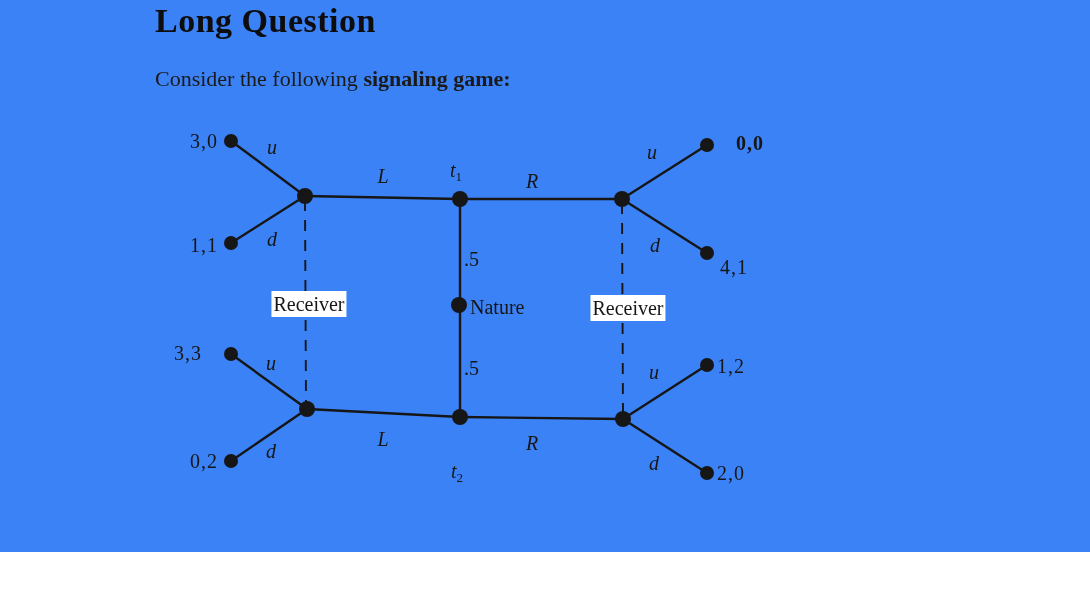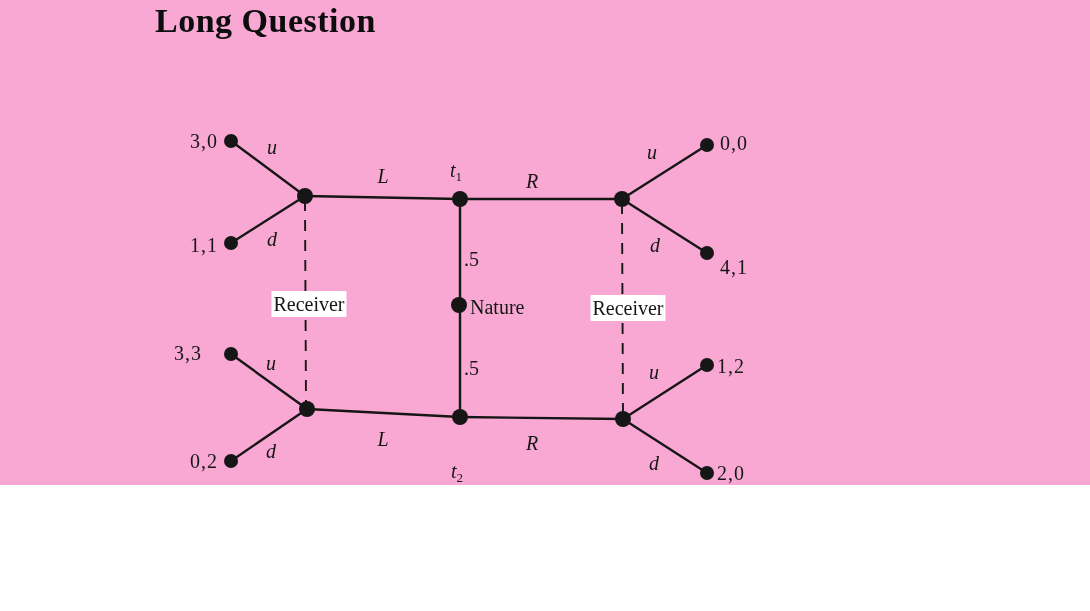--- a/index.html
+++ b/index.html
@@ -3,22 +3,22 @@
 <meta charset="utf-8">
 <style>
   html, body {
     margin: 0;
     padding: 0;
     background: #ffffff;
   }
   .page {
     position: relative;
     width: 1090px;
-    height: 485px;
-    background: #f9a8d4;
+    height: 552px;
+    background: #3b82f6;
     font-family: "Liberation Serif", serif;
     color: #141414;
     overflow: hidden;
   }
   .page-title {
     position: absolute;
     left: 155px;
     top: 2px;
     margin: 0;
     font-size: 34px;
@@ -81,20 +81,21 @@
   .qline.just { text-align: justify; text-align-last: justify; }
   .qline.indent { text-indent: 28px; }
 </style>
 </head>
 <body>
 
 <div class="page">
 
   <h1 class="page-title">Long Question</h1>
 
+  <p class="intro"><span>Consider the following </span><b>signaling game:</b></p>
 
   <svg class="figure-svg" viewBox="0 0 1090 611" xmlns="http://www.w3.org/2000/svg">
     <g stroke="#161616" stroke-width="2.4" stroke-linecap="round" fill="none">
 
       <line x1="231" y1="141" x2="305" y2="196"></line>
       <line x1="231" y1="243" x2="305" y2="196"></line>
 
       <line x1="305" y1="196" x2="460" y2="199"></line>
       <line x1="460" y1="199" x2="622" y2="199"></line>
 
@@ -157,21 +158,21 @@
   <span class="lbl it" style="left:271px; top:363px;">u</span>
   <span class="lbl it" style="left:271px; top:451px;">d</span>
   <span class="lbl it" style="left:383px; top:439px;">L</span>
   <span class="lbl it" style="left:457px; top:439px;margin-top:32px;"><span>t</span><sub>2</sub></span>
   <span class="lbl it" style="left:532px; top:443px;">R</span>
   <span class="lbl it" style="left:654px; top:372px;">u</span>
   <span class="lbl it" style="left:654px; top:463px;">d</span>
 
   <span class="payoff" style="left:190px; top:141px;text-align:right;">3,0</span>
   <span class="payoff" style="left:190px; top:245px;">1,1</span>
-  <span class="payoff" style="left:720px; top:143px;">0,0</span>
+  <span class="payoff" style="left:736px; top:143px;font-weight:bold;">0,0</span>
   <span class="payoff" style="left:720px; top:267px;">4,1</span>
   <span class="payoff" style="left:174px; top:353px;">3,3</span>
   <span class="payoff" style="left:190px; top:461px;">0,2</span>
   <span class="payoff" style="left:717px; top:366px;">1,2</span>
   <span class="payoff" style="left:717px; top:473px;">2,0</span>
 
 
 </div>
 
 </body></html>

